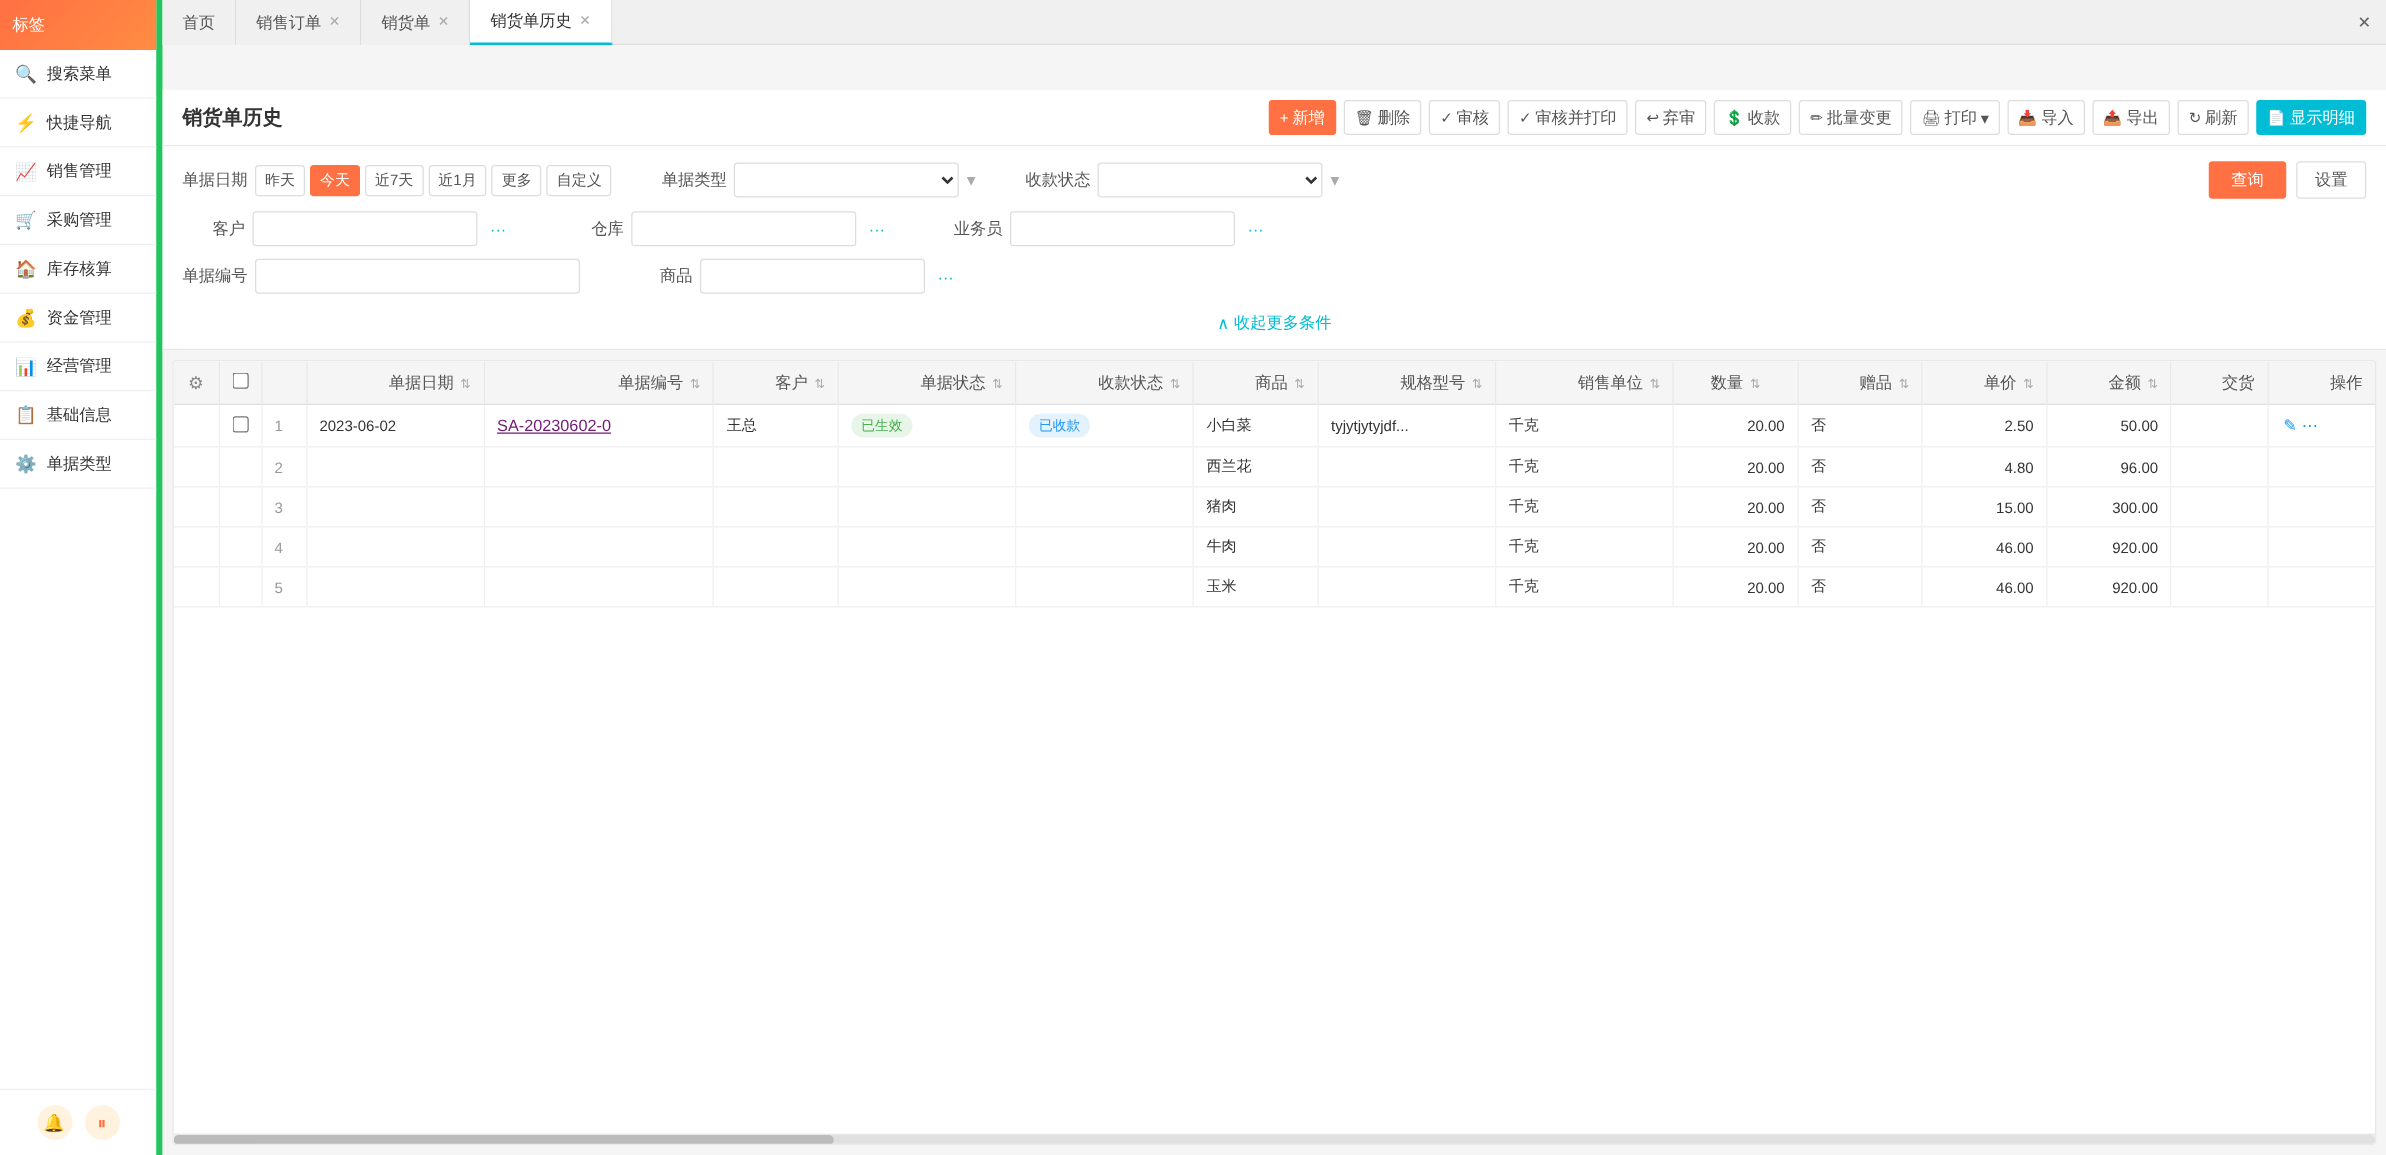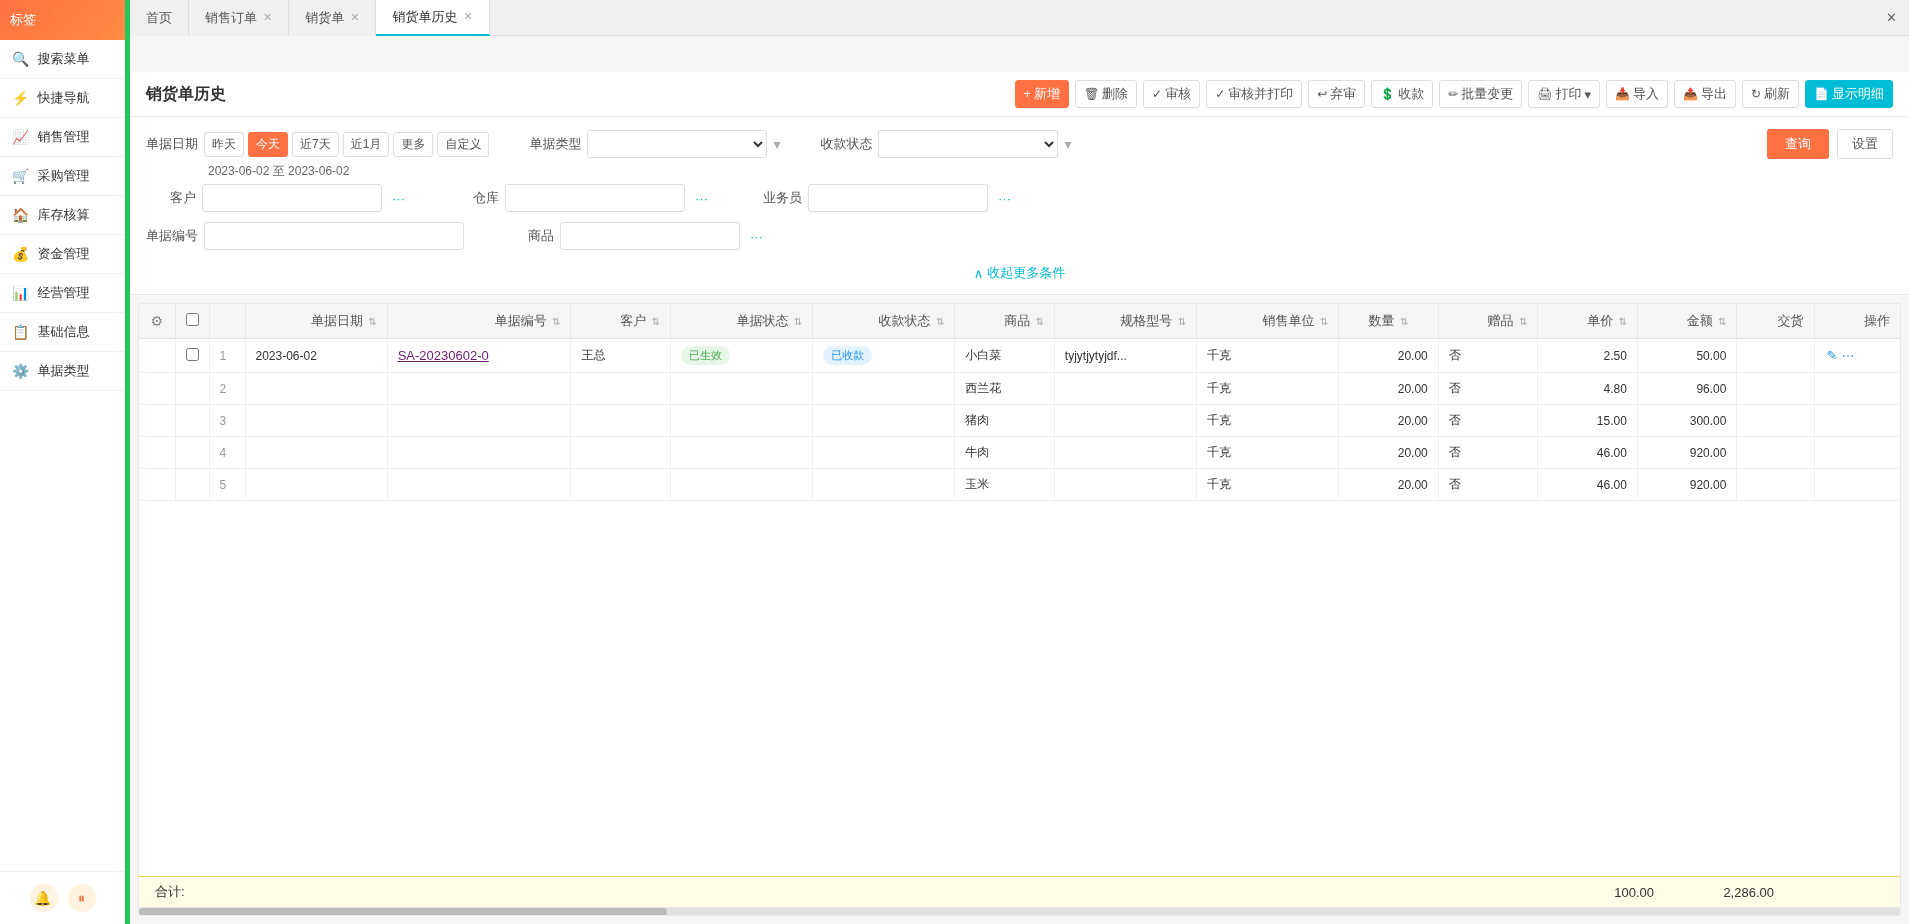--- a/index.html
+++ b/index.html
@@ -540,23 +540,20 @@
           </select>
           <span style="color:#aaa;cursor:pointer;font-size:14px;">▾</span>
         </div>
 
         <div style="margin-left:auto;display:flex;gap:8px;">
           <button class="query-btn">查询</button>
           <button class="settings-btn">设置</button>
         </div>
       </div>
 
-      <div class="filter-row" style="margin-left:62px;margin-top:-6px;margin-bottom:4px;">
-        <span style="color:#666;font-size:12px;">2023-06-02 至 2023-06-02</span>
-      </div>
 
       <div class="filter-row">
 
         <div class="filter-group">
           <span class="filter-label">客户</span>
           <input class="filter-input" type="text" style="">
           <span class="dots-btn">···</span>
         </div>
 
         <div class="filter-group" style="margin-left:20px;">
@@ -753,27 +750,20 @@
     <td>否</td>
     <td style="text-align:right;">46.00</td>
     <td style="text-align:right;">920.00</td>
     <td></td>
     <td></td>
   </tr>
             </tbody>
         </table>
       </div>
 
-      <div class="summary-row">
-        <span class="summary-label">合计:</span>
-        <div class="summary-spacer"></div>
-        <span class="summary-qty">100.00</span>
-        <span class="summary-amount">2,286.00</span>
-        <span style="width:80px;"></span>
-      </div>
 
       <div class="scroll-bar-area">
         <div class="scroll-bar-track">
           <div class="scroll-bar-thumb"></div>
         </div>
       </div>
 
     </div>
 
   </div>

